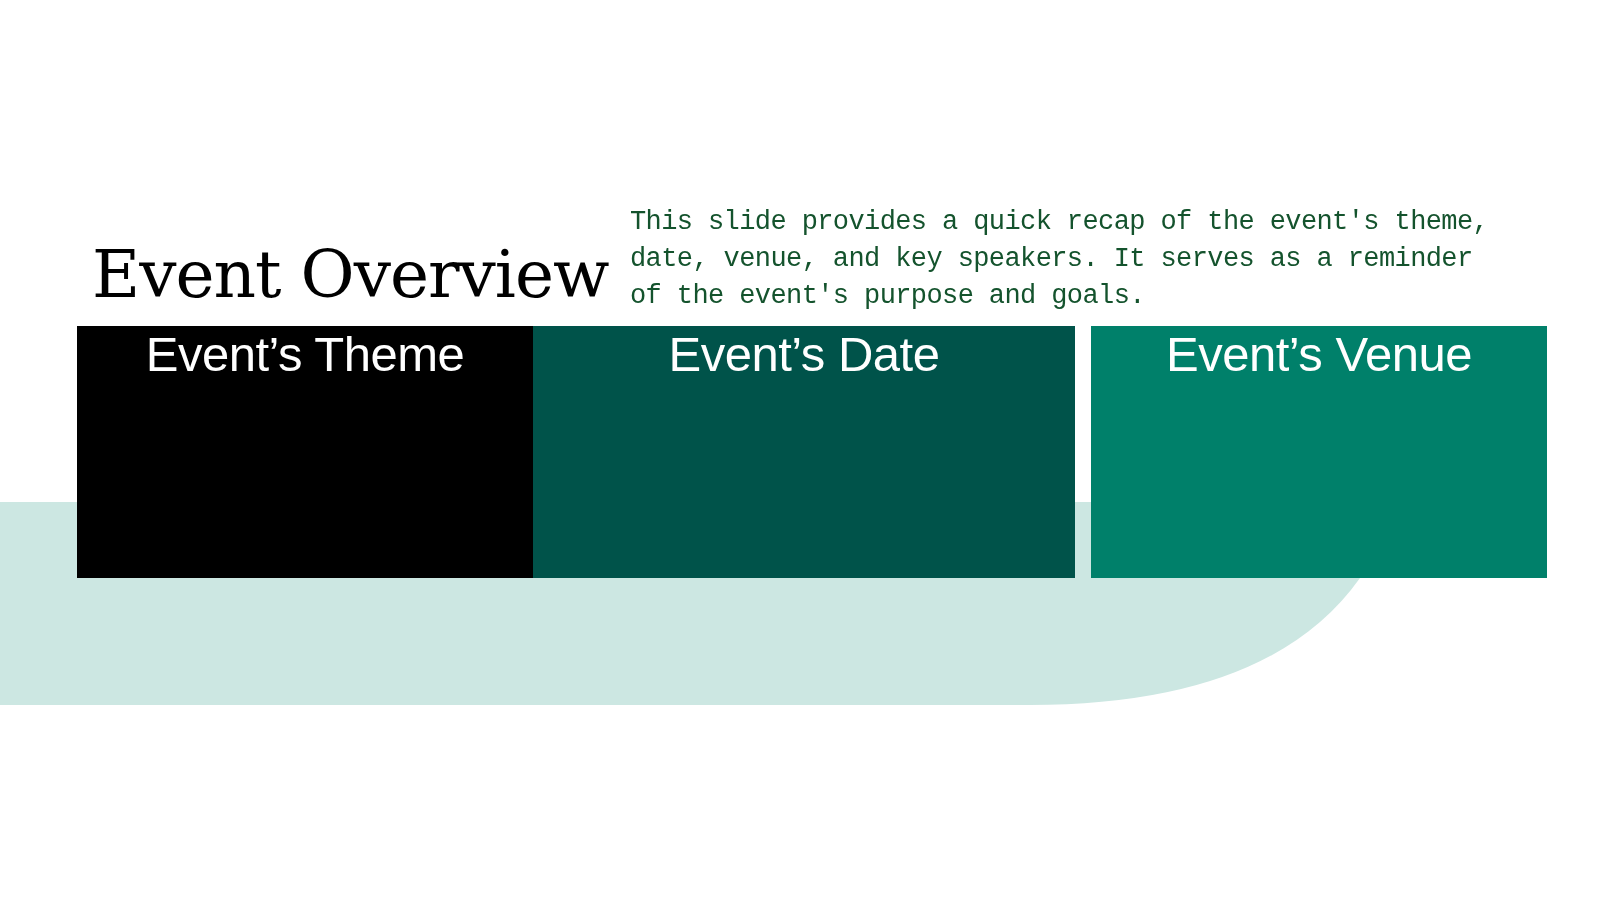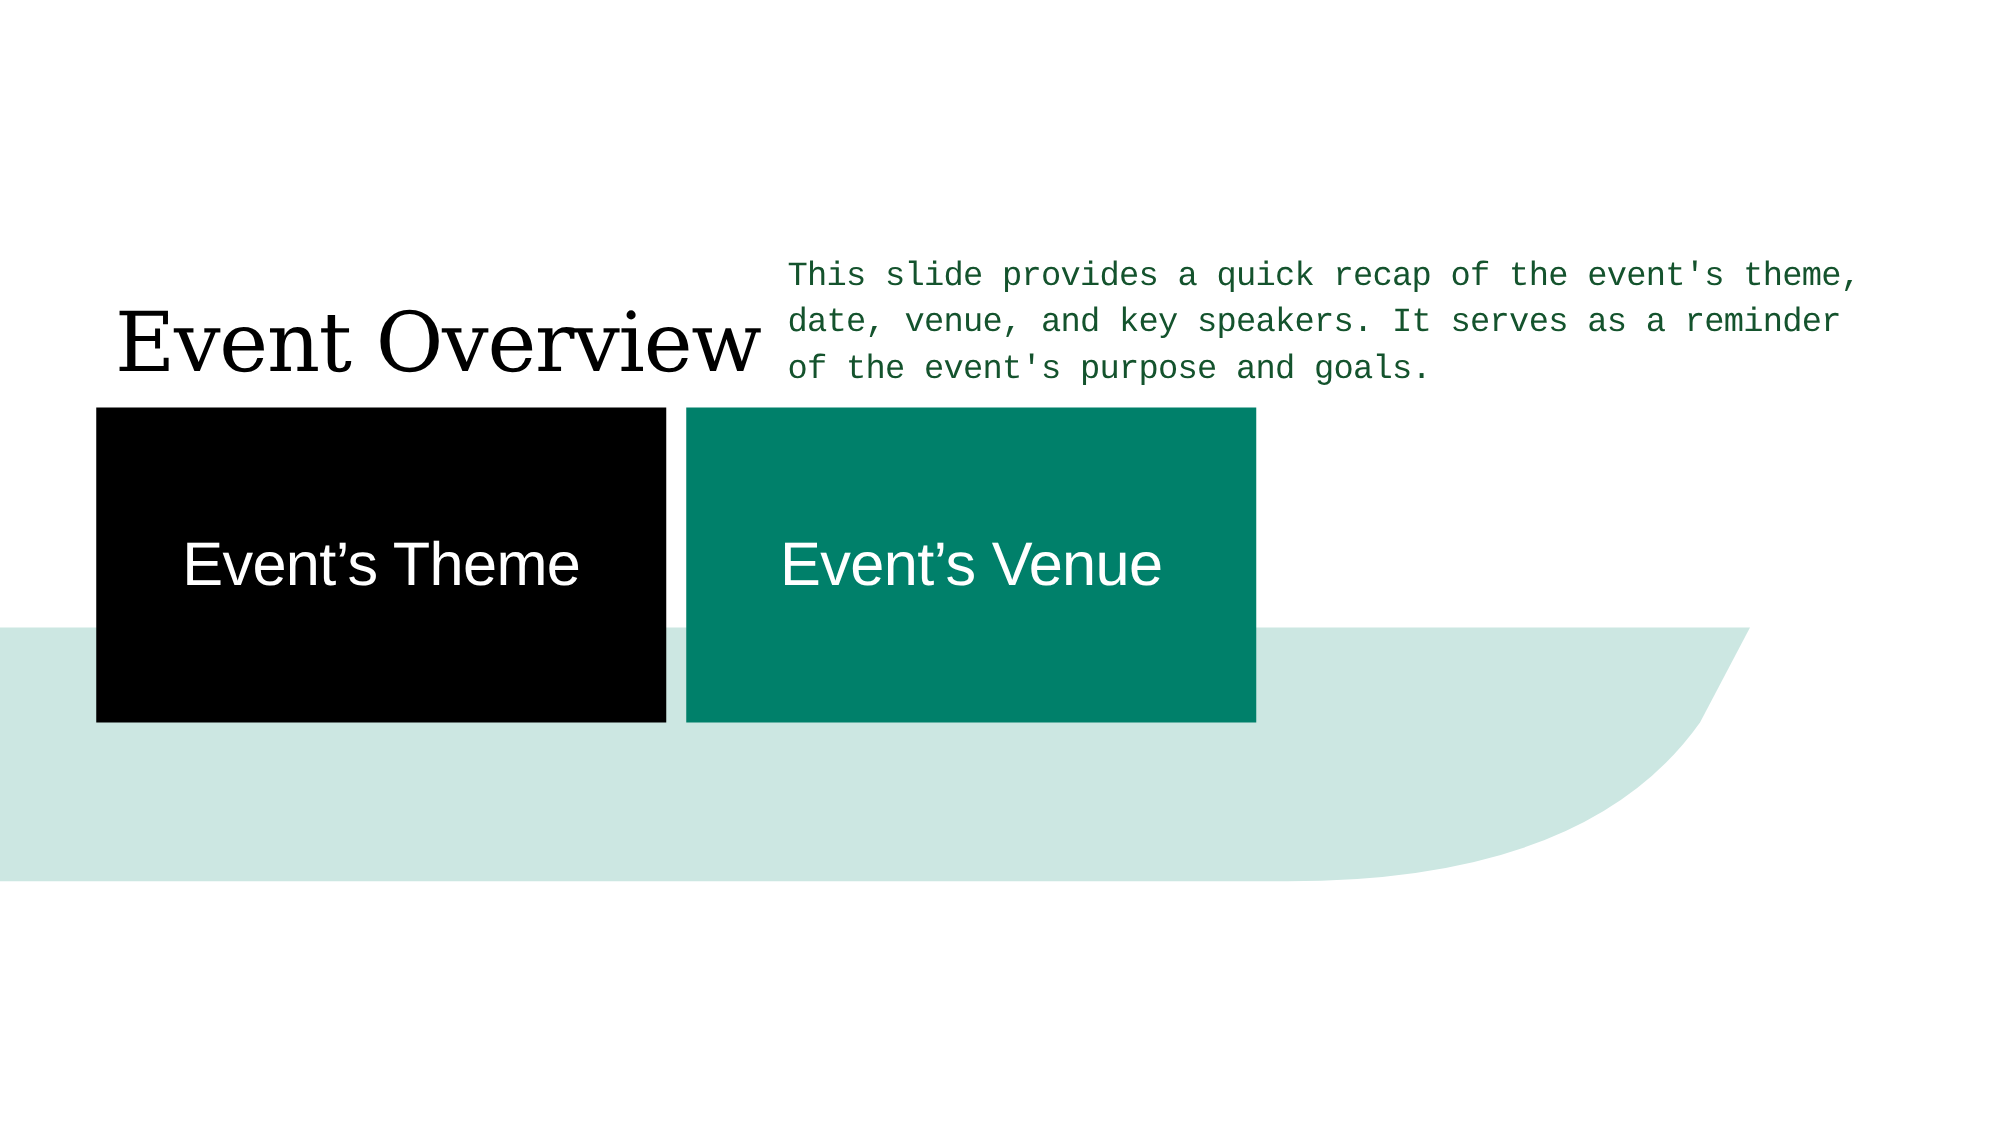--- a/index.html
+++ b/index.html
@@ -1,32 +1,35 @@
 <!DOCTYPE html>
 <html><head>
   <meta charset="utf-8">
   <style>
     html, body { margin:0; padding:0; }
     body { width:1600px; height:900px; background:#ffffff; position:relative; overflow:hidden; }
     .bg-shape { position:absolute; left:0; top:0; width:1600px; height:900px; }
     .title { position:absolute; left:92px; top:196px; font-family:"DejaVu Serif", "Liberation Serif", serif; font-size:66px; color:#000; letter-spacing:-1px; white-space:nowrap; line-height:1;margin-top:46px; }
     .desc { position:absolute; left:630px; top:204px; width:880px; font-family:Liberation Mono, monospace; font-size:27px; line-height:37px; color:#14532d; letter-spacing:-0.6px; }
     .cards { position:absolute; left:77px; top:326px; height:252px; display:flex; }
-    .card { height:252px; display:flex; align-items:center; justify-content:center; color:#fff; font-family:"Liberation Sans", sans-serif; font-size:49px; letter-spacing:-0.5px; }
+    .card { height:252px; display:flex; align-items:flex-start; justify-content:center; color:#fff; font-family:"Liberation Sans", sans-serif; font-size:49px; letter-spacing:-0.5px; }
   </style>
 </head>
 <body>
 
 <svg class="bg-shape" viewBox="0 0 1600 900" xmlns="http://www.w3.org/2000/svg">
   <path d="M0 502 L1400 502 L1360 578 Q1270 705 1030 705 L0 705 Z" fill="#CCE7E2"></path>
 </svg>
 
 <div class="title">Event Overview</div>
 <div class="desc">This slide provides a quick recap of the event's theme, date, venue, and key speakers. It serves as a reminder of the event's purpose and goals.</div>
 
 <div class="cards">
   <div class="card" style="width:456px;background:#000000;">
     <span>Event’s Theme</span>
   </div>
+  <div class="card" style="width:542px;background:#00534A;">
+    <span>Event’s Date</span>
+  </div>
   <div class="card" style="width:456px;background:#00806A;margin-left:16px;">
     <span>Event’s Venue</span>
   </div>
 </div>
 
 </body></html>

